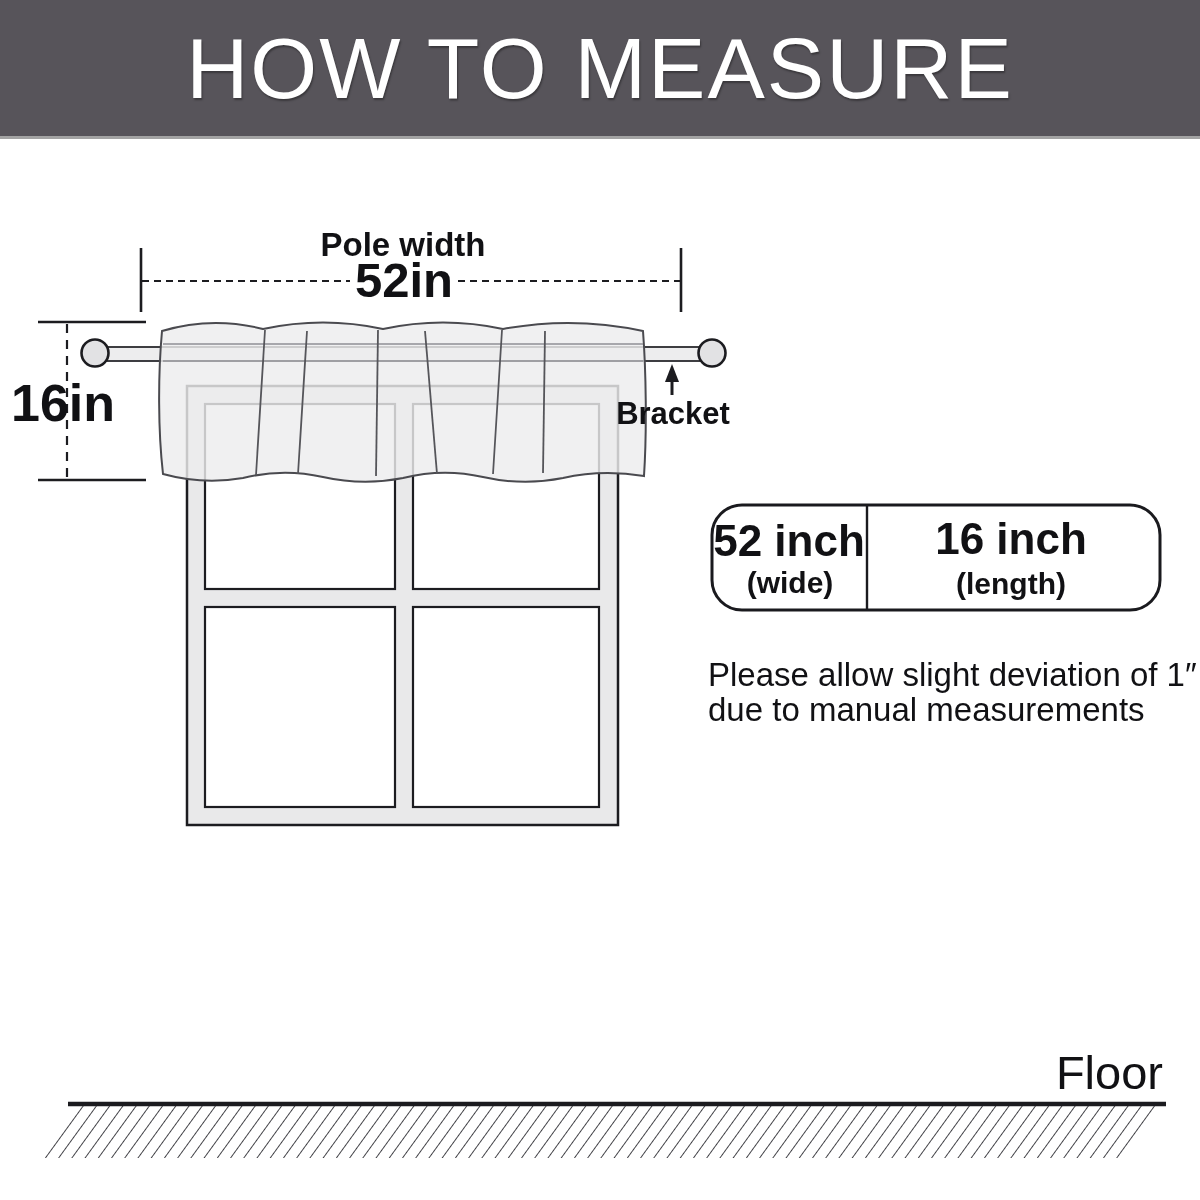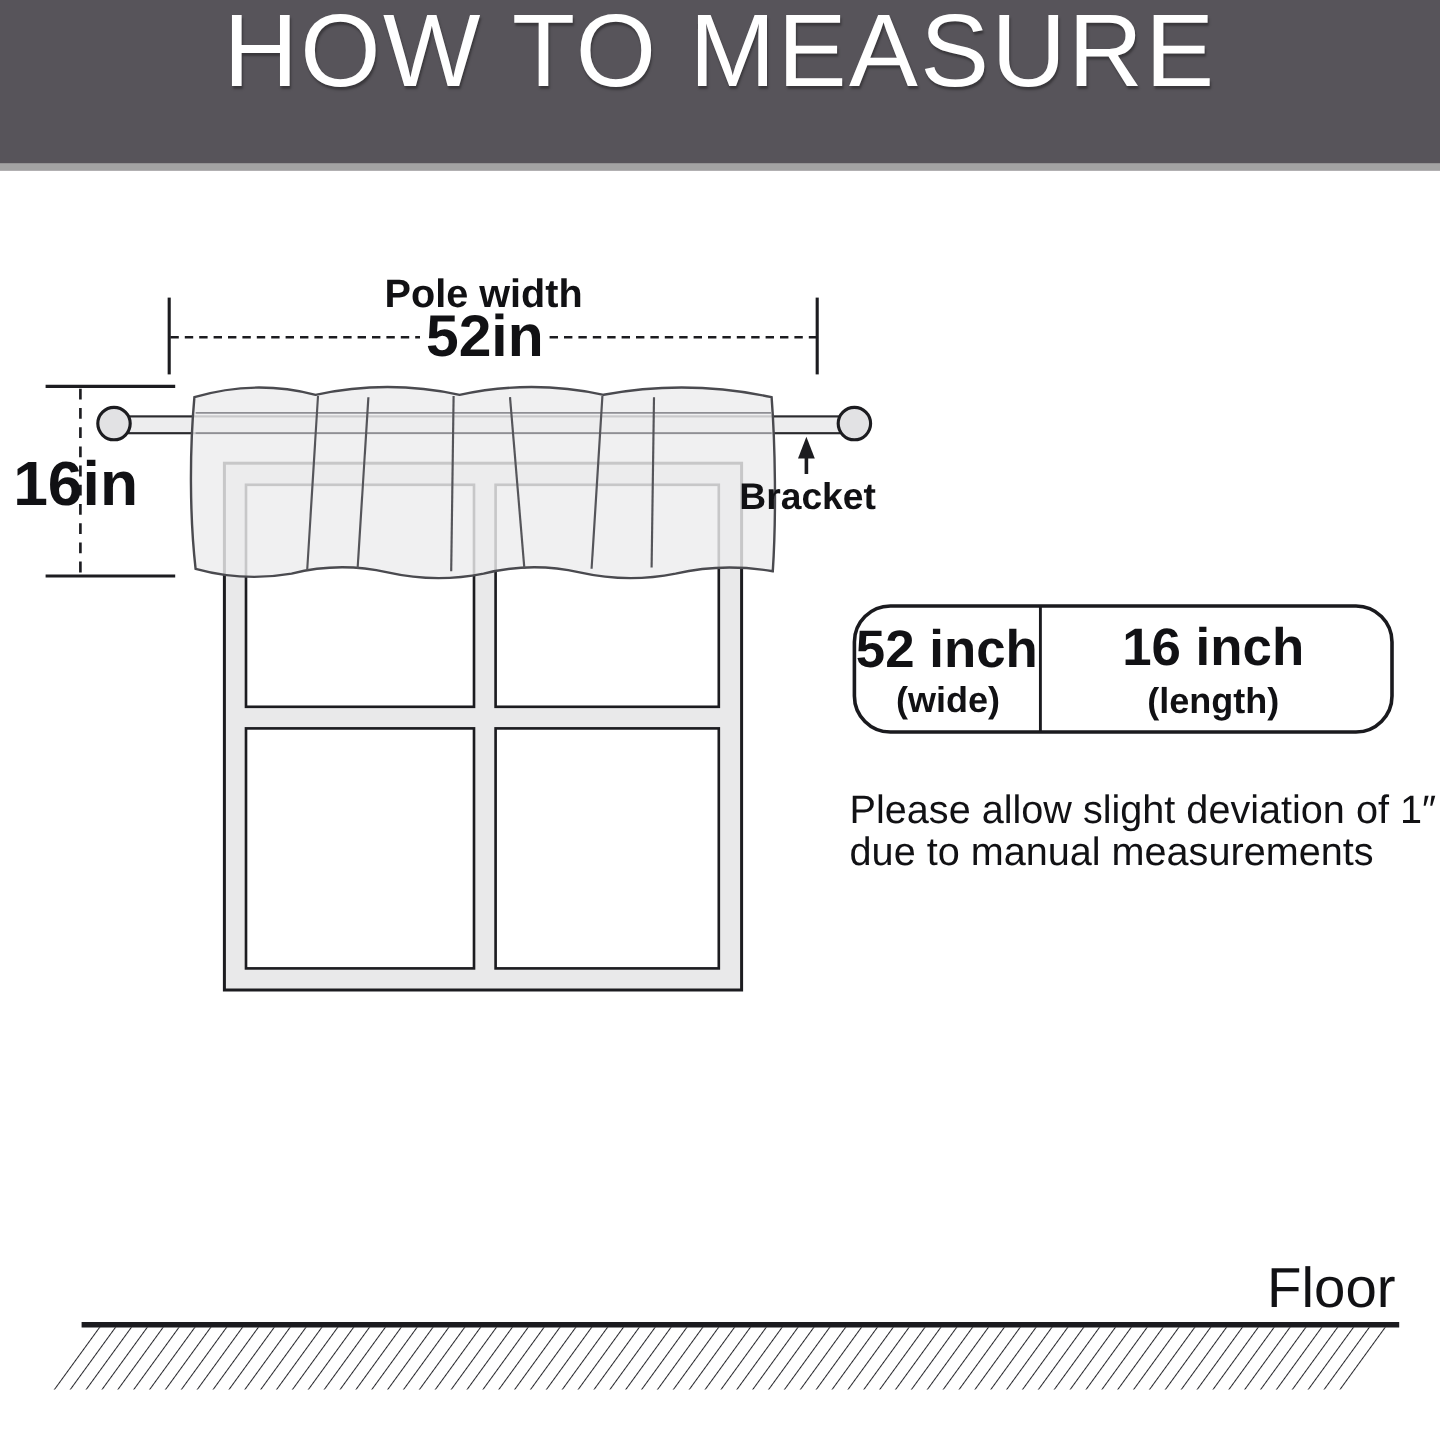--- a/index.html
+++ b/index.html
@@ -1,20 +1,20 @@
 <!DOCTYPE html>
 <html><head>
 <meta charset="utf-8">
 <style>
   html,body{margin:0;padding:0;background:#ffffff;}
   body{width:1200px;height:1200px;position:relative;overflow:hidden;
        font-family:"Liberation Sans", sans-serif;}
   .header{position:absolute;left:0;top:0;width:1200px;height:136px;
-          background:#57545A;border-bottom:6px solid #a3a3a3;
-          display:flex;justify-content:center;}
+          background:#57545A;border-bottom:3px solid #a3a3a3;
+          display:flex;align-items:center;justify-content:center;}
   .header .title{color:#ffffff;font-size:86px;font-weight:400;letter-spacing:2px;
           font-family:"Liberation Sans", sans-serif;line-height:1;
           text-shadow:1px 2px 2px rgba(0,0,0,.35);}
   svg.diagram{position:absolute;left:0;top:0;width:1200px;height:1200px;}
   text{font-family:"Liberation Sans", sans-serif;fill:#111114;}
   .lbl-bold{font-weight:700;}
   .note-text{font-weight:400;}
 </style>
 </head>
 <body>

